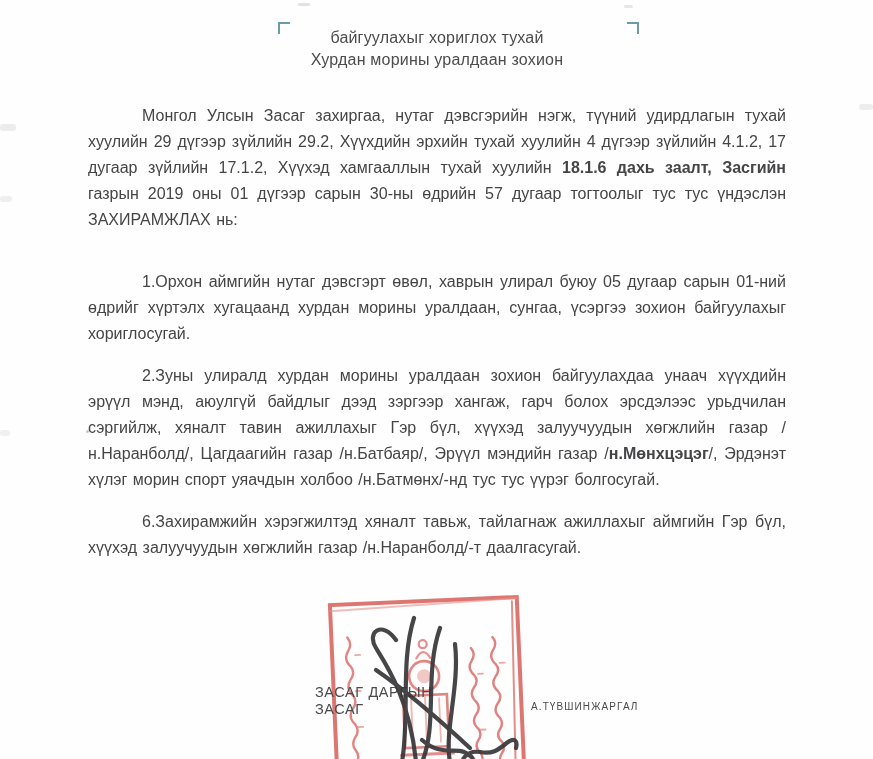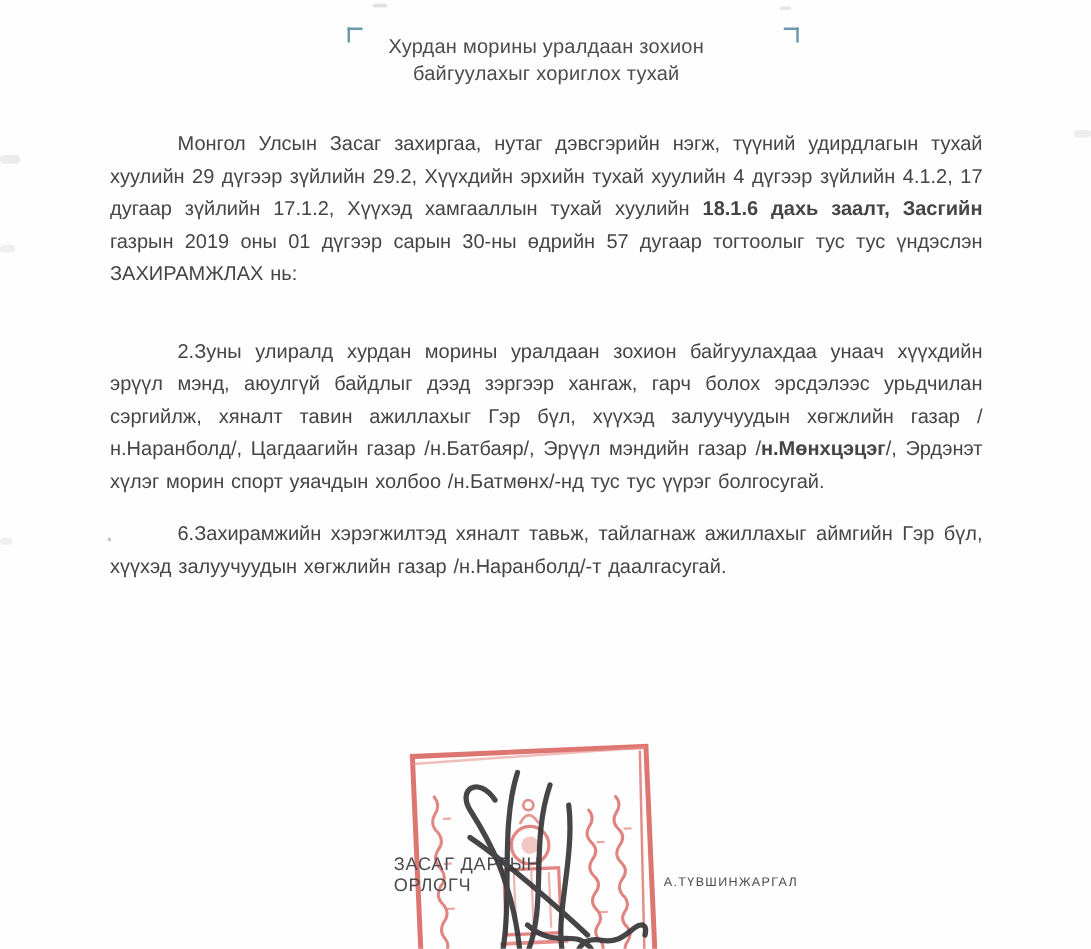--- a/index.html
+++ b/index.html
@@ -64,26 +64,27 @@
   <div class="art a3"></div>
   <div class="art a4"></div>
   <div class="art a5"></div>
   <div class="art a6"></div>
   <div class="art a7"></div>
 
   <div class="crop-mark tl"></div>
   <div class="crop-mark tr"></div>
 
   <div class="title">
+    <div>байгуулахыг хориглох тухай</div>
     <div>Хурдан морины уралдаан зохион</div>
-    <div>байгуулахыг хориглох тухай</div>
   </div>
 
   <div class="docbody">
     <p class="p1"><span>Монгол Улсын Засаг захиргаа, нутаг дэвсгэрийн нэгж, түүний удирдлагын тухай хуулийн 29 дүгээр зүйлийн 29.2, Хүүхдийн эрхийн тухай хуулийн 4 дүгээр зүйлийн 4.1.2, 17 дугаар зүйлийн 17.1.2, Хүүхэд хамгааллын тухай хуулийн </span><span class="b">18.1.6 дахь заалт, Засгийн</span><span> газрын 2019 оны 01 дүгээр сарын 30-ны өдрийн 57 дугаар тогтоолыг тус тус үндэслэн ЗАХИРАМЖЛАХ нь:</span></p>
+    <p class="p2">1.Орхон аймгийн нутаг дэвсгэрт өвөл, хаврын улирал буюу 05 дугаар сарын 01-ний өдрийг хүртэлх хугацаанд хурдан морины уралдаан, сунгаа, үсэргээ зохион байгуулахыг хориглосугай.</p>
     <p class="p3"><span>2.Зуны улиралд хурдан морины уралдаан зохион байгуулахдаа унаач хүүхдийн эрүүл мэнд, аюулгүй байдлыг дээд зэргээр хангаж, гарч болох эрсдэлээс урьдчилан сэргийлж, хяналт тавин ажиллахыг Гэр бүл, хүүхэд залуучуудын хөгжлийн газар /н.Наранболд/, Цагдаагийн газар /н.Батбаяр/, Эрүүл мэндийн газар /</span><span class="b">н.Мөнхцэцэг</span><span>/, Эрдэнэт хүлэг морин спорт уяачдын холбоо /н.Батмөнх/-нд тус тус үүрэг болгосугай.</span></p>
     <p class="p4">6.Захирамжийн хэрэгжилтэд хяналт тавьж, тайлагнаж ажиллахыг аймгийн Гэр бүл, хүүхэд залуучуудын хөгжлийн газар /н.Наранболд/-т даалгасугай.</p>
   </div>
 
   <svg class="stamp-svg" width="210" height="210" viewBox="0 0 210 210">
     <g transform="rotate(-2.5 105 105)" fill="none" stroke-linecap="round">
 
       <rect x="11" y="9" width="187" height="196" stroke="#d4524d" stroke-width="4" opacity="0.8"></rect>
       <path d="M11,15 L197,10" stroke="#e8918d" stroke-width="2" opacity="0.6"></path>
       <path d="M193,13 L189,204" stroke="#d4524d" stroke-width="2" opacity="0.65"></path>
@@ -105,21 +106,21 @@
       <path d="M88,107 V150 M102,105 V152 M116,107 V150" stroke="#e2837e" stroke-width="1.8" opacity="0.6"></path>
 
       <path d="M76,162 H128" stroke="#d4524d" stroke-width="3" opacity="0.65"></path>
       <path d="M80,170 H124" stroke="#d4524d" stroke-width="2.4" opacity="0.55"></path>
       <path d="M84,178 Q102,190 120,178" stroke="#d4524d" stroke-width="2.2" opacity="0.5"></path>
     </g>
   </svg>
 
   <div class="signer-left">
     <div>ЗАСАГ ДАРГЫН</div>
-    <div>ОРЛОГЧ</div>
+    <div>ЗАСАГ</div>
   </div>
   <div class="signer-name">А.ТҮВШИНЖАРГАЛ</div>
 
   <svg class="sig-svg" width="185" height="150" viewBox="0 0 185 150">
     <g fill="none" stroke="#37373a" stroke-width="4.2" stroke-linecap="round" opacity="0.92">
       <path d="M44,28 C30,8 14,20 24,36 C34,52 58,88 64,150"></path>
       <path d="M62,6 C48,50 58,104 50,150"></path>
       <path d="M88,16 C72,62 86,112 70,150"></path>
       <path d="M103,32 C108,74 92,120 98,150"></path>
       <path d="M24,58 C56,80 92,112 118,136"></path>

